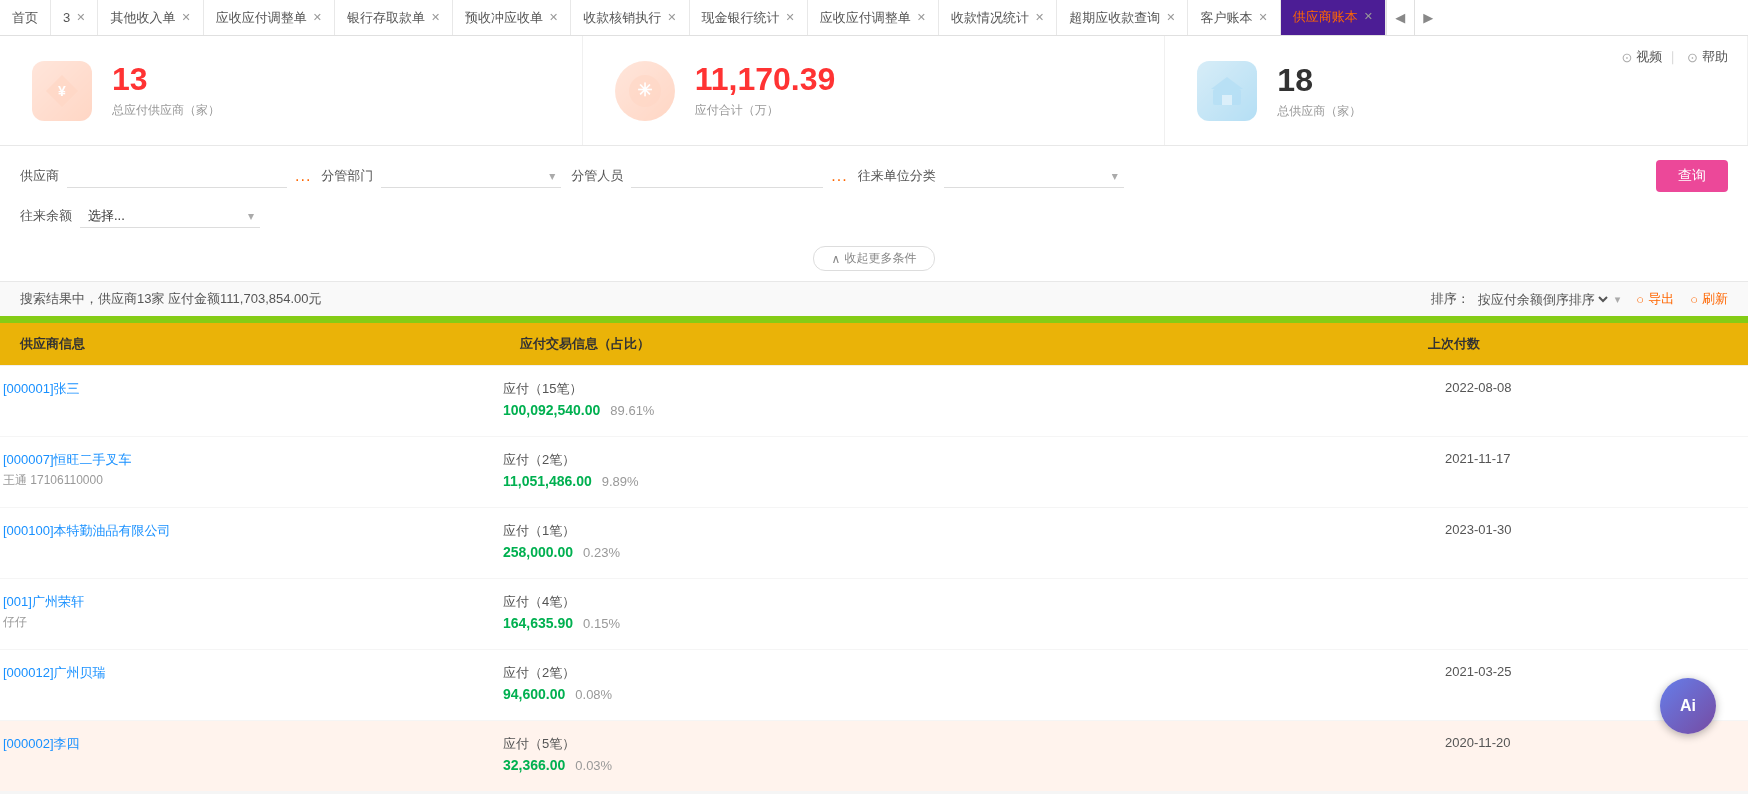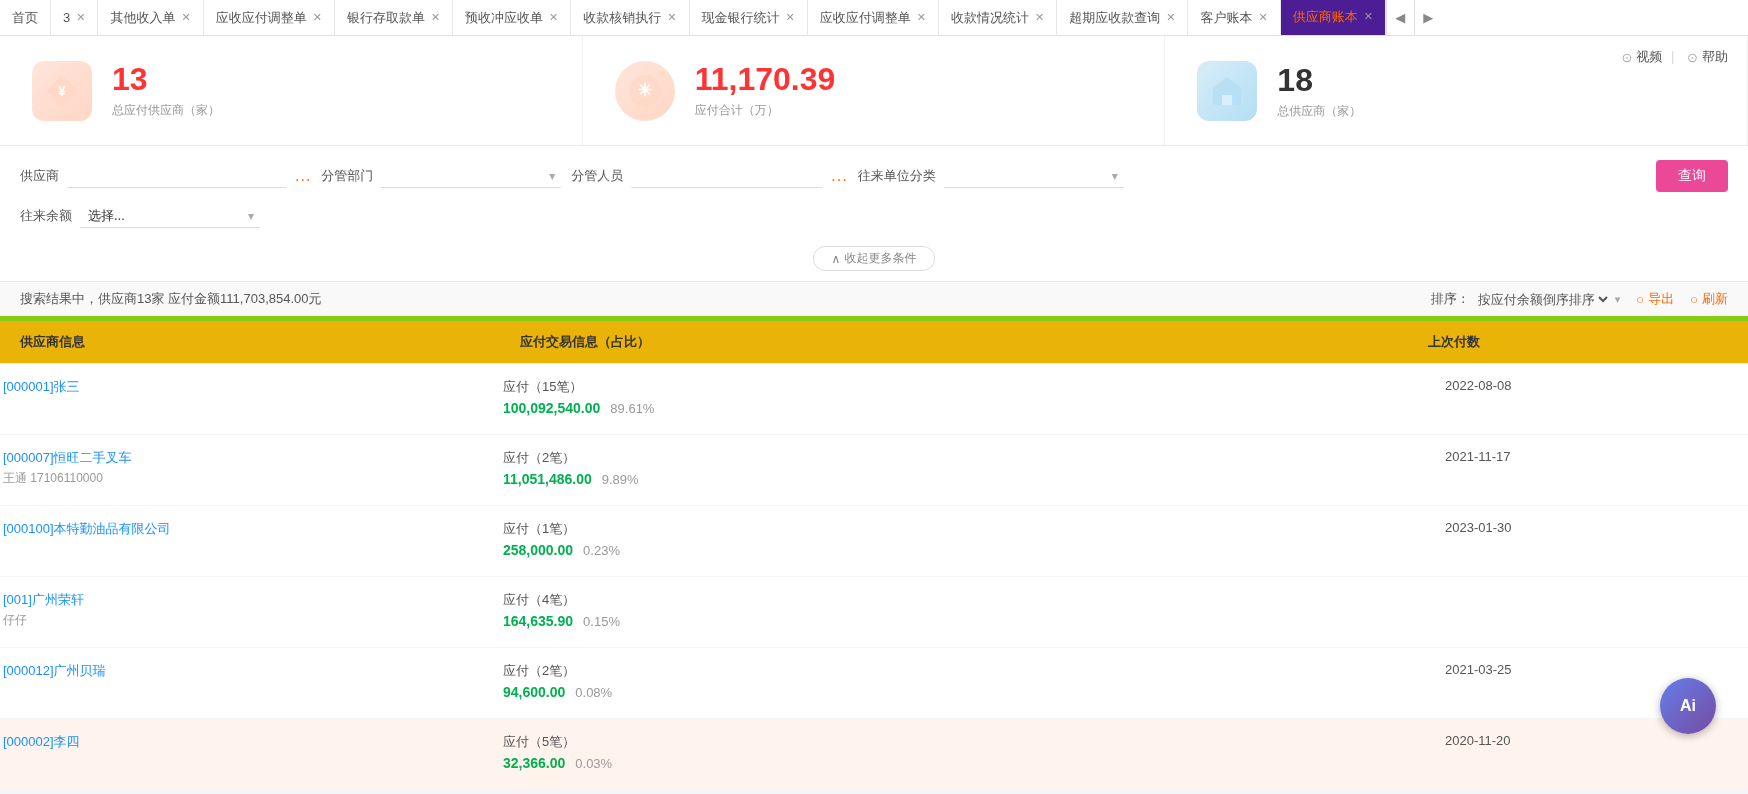--- a/index.html
+++ b/index.html
@@ -71,21 +71,21 @@
       display: flex; justify-content: center; align-items: center; padding: 6px 0 10px 0; cursor: pointer;
     }
     .collapse-btn {
       border: 1px solid #ddd; border-radius: 12px; padding: 3px 18px; color: #888; font-size: 12px;
       display: flex; align-items: center; gap: 4px; background: #fff; cursor: pointer;
     }
 
     
     .result-bar {
       display: flex; justify-content: space-between; padding: 8px 20px;
-      background: #f9f9f9; border-bottom: 5px solid #84cc16; font-size: 13px; color: #555;
+      background: #f9f9f9; border-bottom: 7px solid #84cc16; font-size: 13px; color: #555;
     }
     .result-right { display: flex; align-items: center; gap: 16px; }
     .result-sort { display: flex; align-items: center; gap: 4px; }
     .sort-select {
       border: none; background: transparent; font-size: 13px; color: #555; cursor: pointer; outline: none;
     }
     .result-action { display: flex; align-items: center; gap: 4px; color: #ff6600; cursor: pointer; font-size: 13px; }
     .result-action-refresh { color: #ff6600; }
 
     

